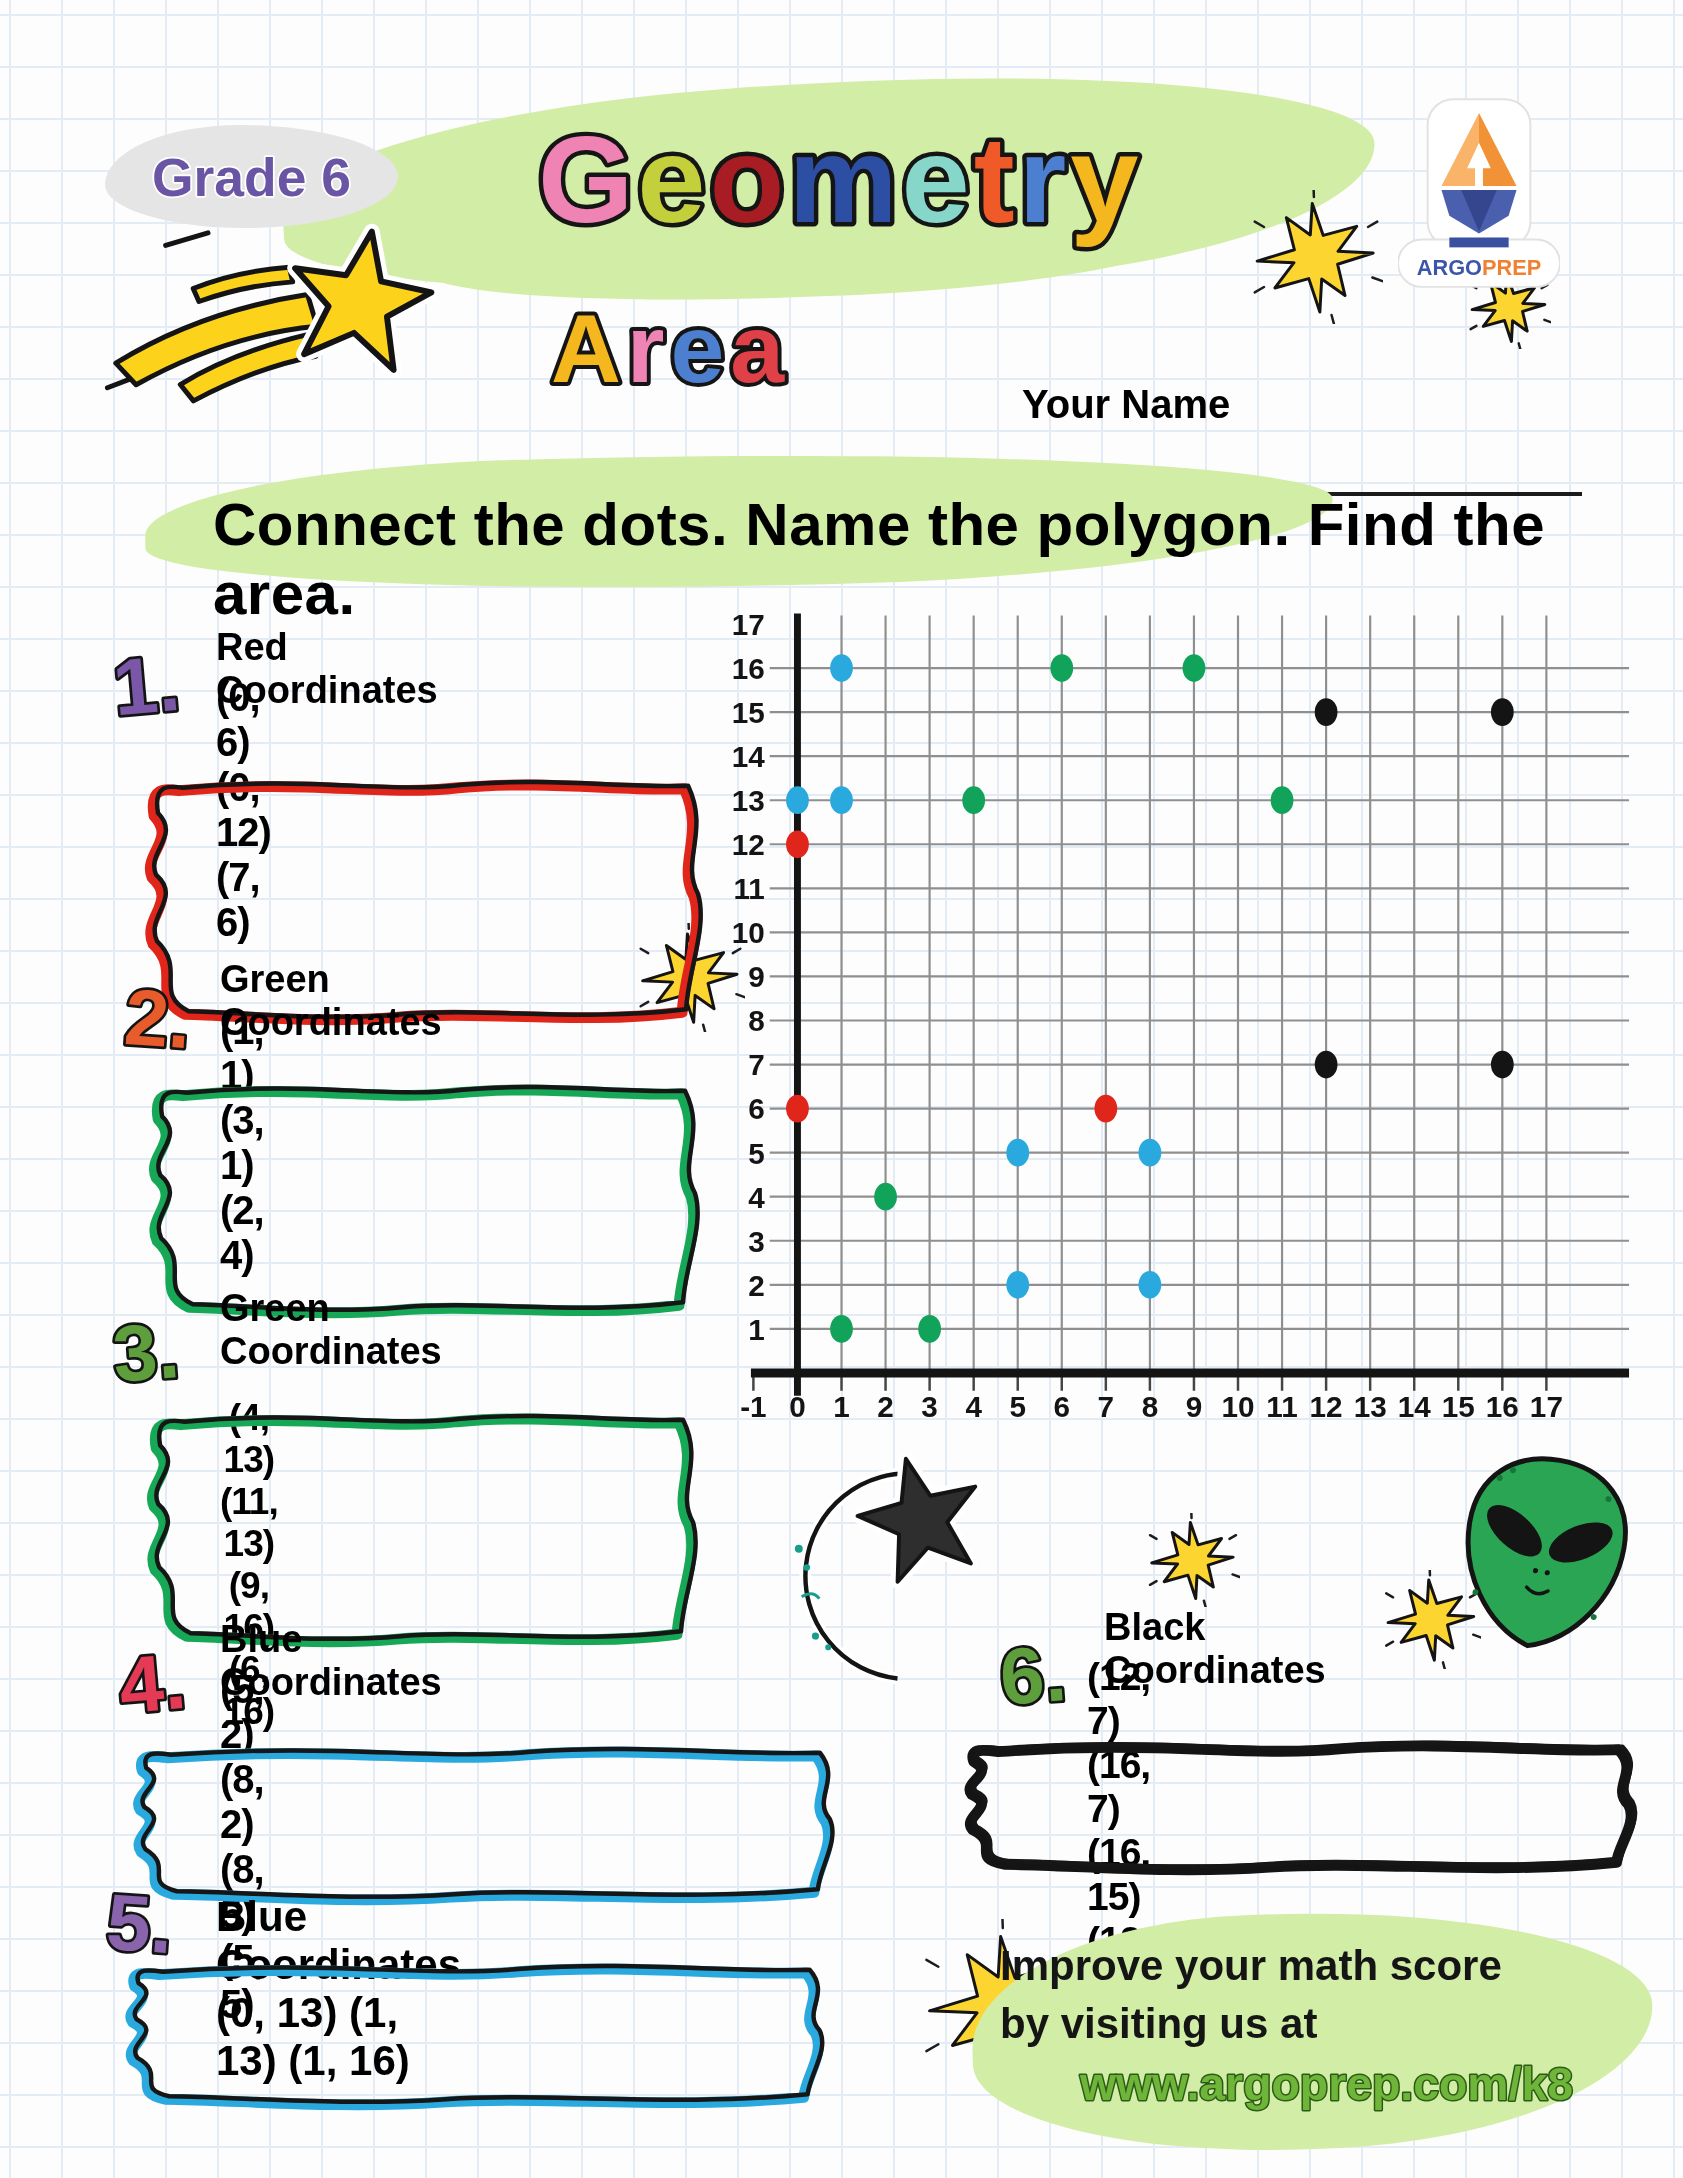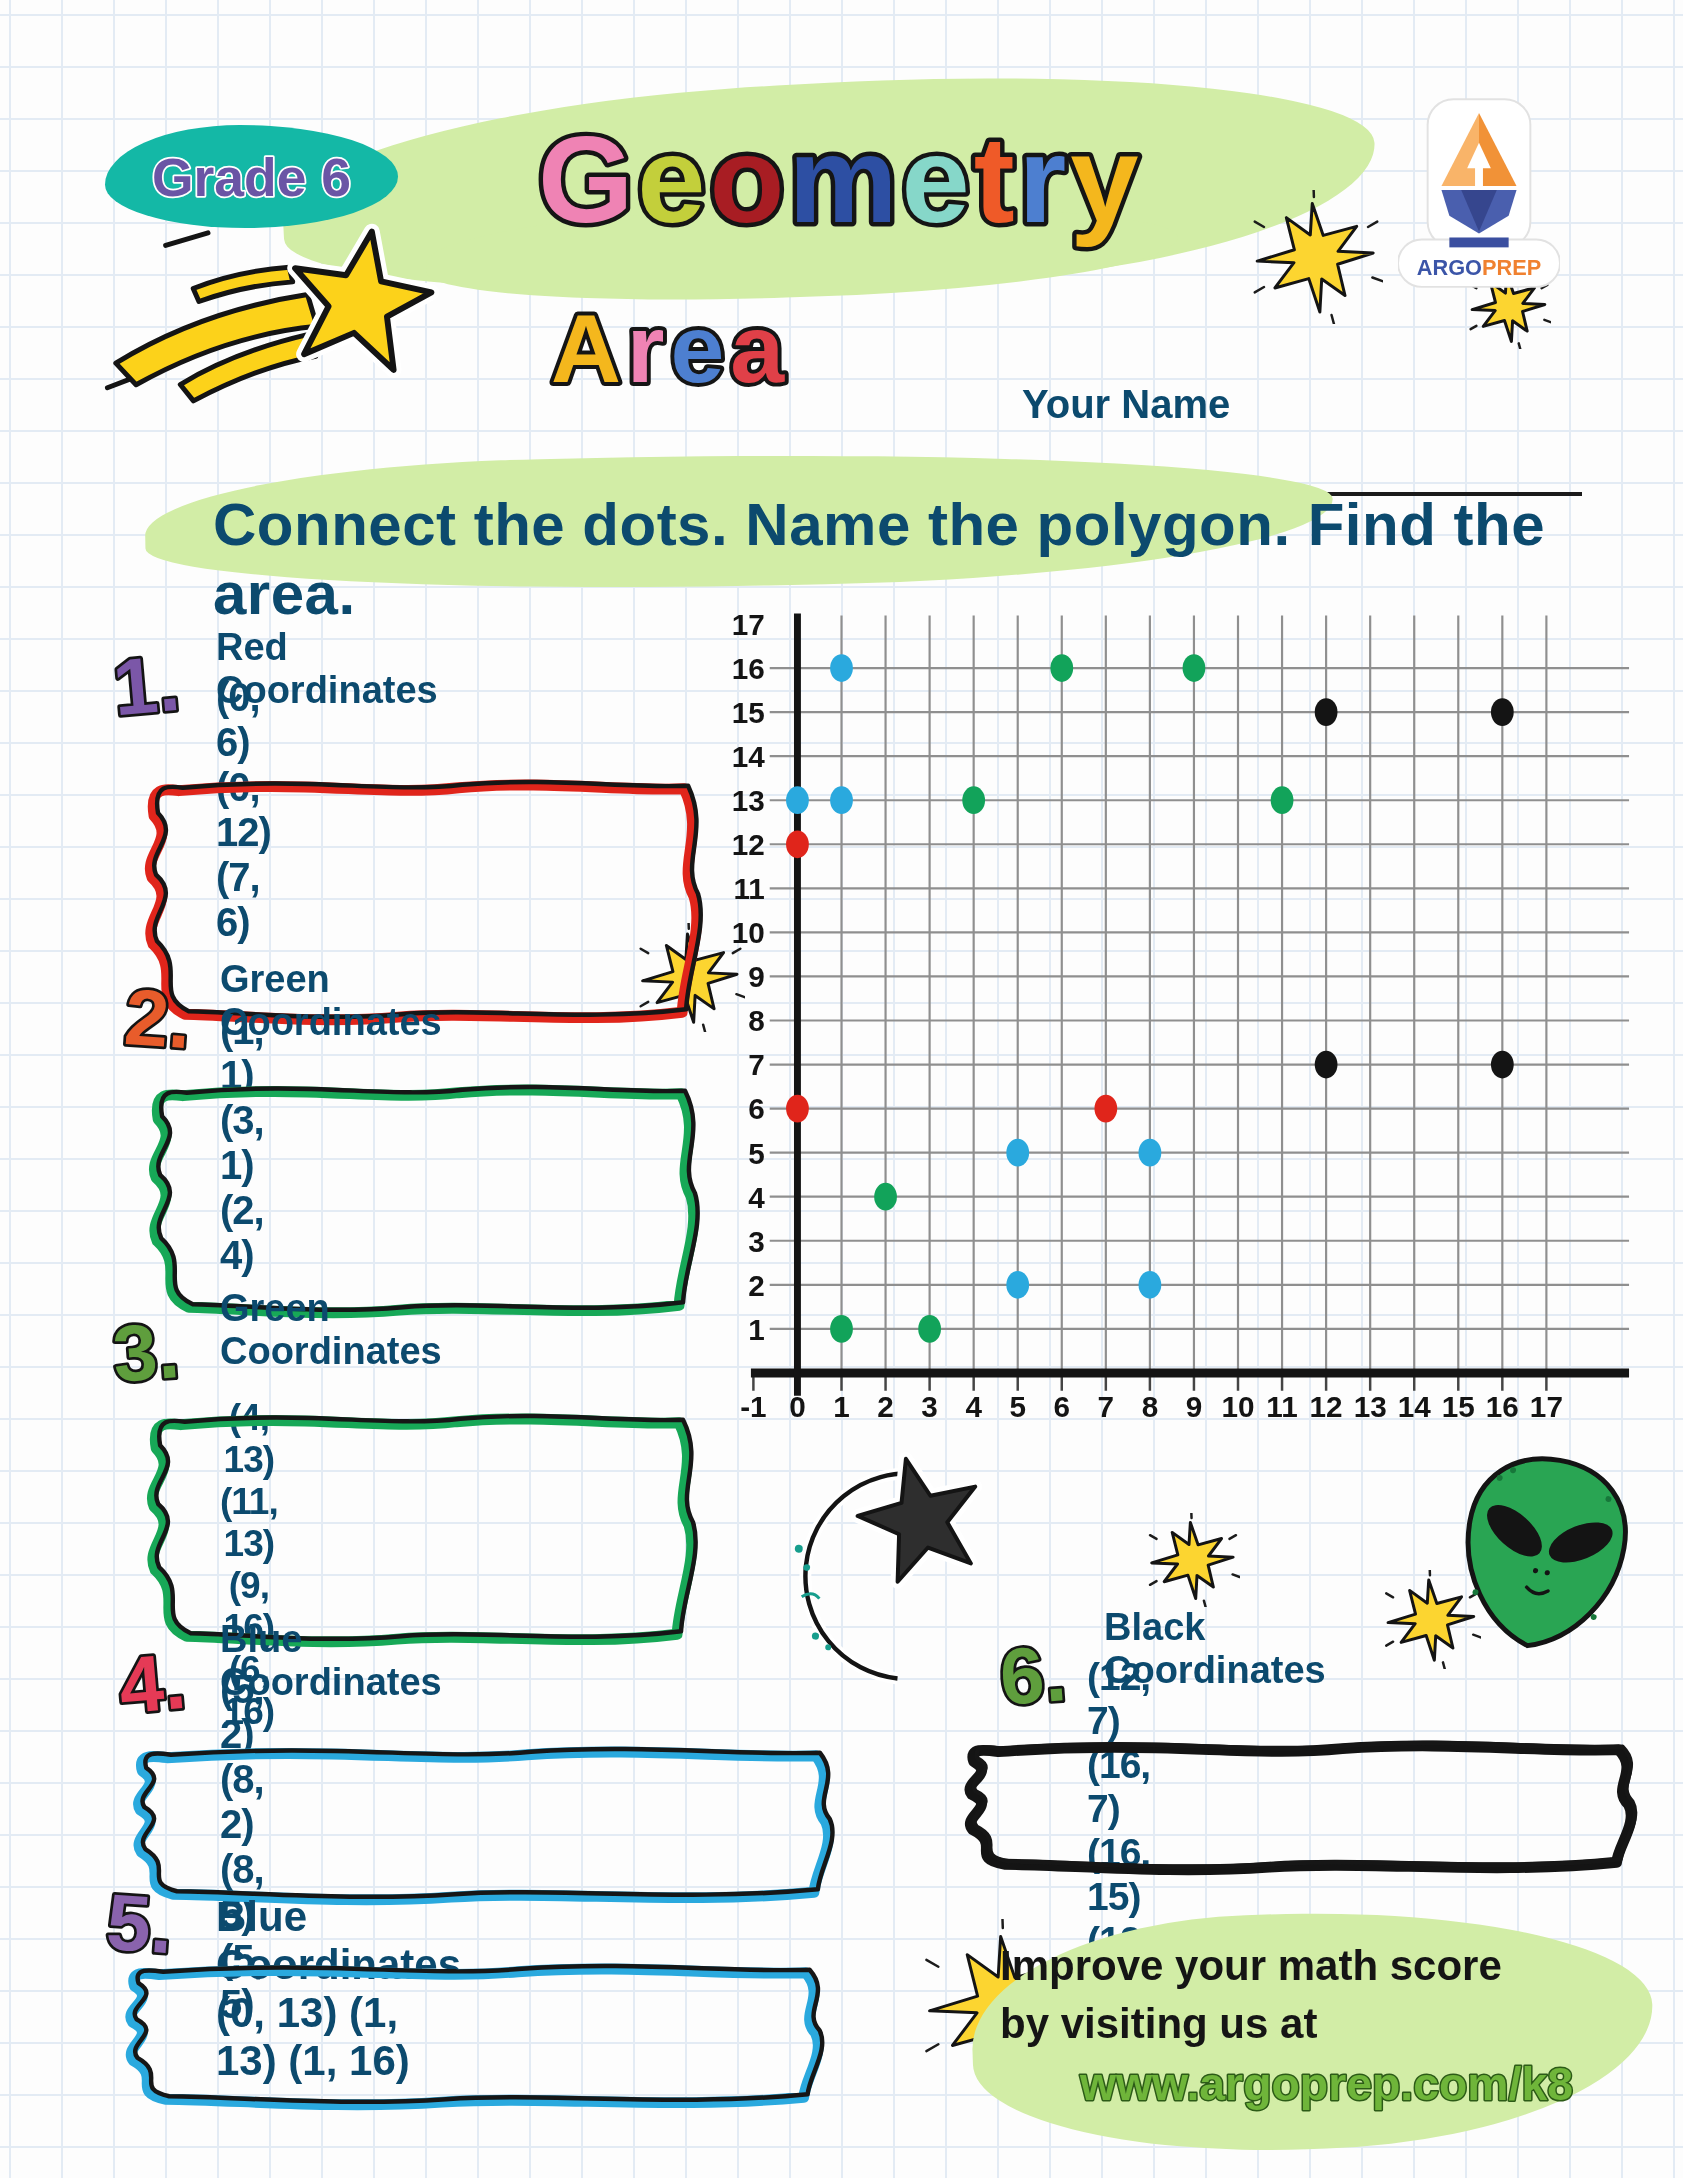--- a/index.html
+++ b/index.html
@@ -8,35 +8,35 @@
     font-family:"Liberation Sans",sans-serif;
     background-color:#fdfdfd;
     background-image:
       linear-gradient(#e3ebf4 2px, transparent 2px),
       linear-gradient(90deg,#e3ebf4 2px, transparent 2px);
     background-size:52px 52px;
     background-position:9px 14px;
   }
   .abs{position:absolute;}
   .green-blob{background:#d2eda6;}
-  .hand{font-weight:bold;color:#0c4a6e;}
+  .hand{font-weight:bold;color:#000000;}
   .prob-title{font-size:38px;letter-spacing:0px;}
   .prob-coords{font-size:40px;letter-spacing:-1px;}
   .bubble-svg text{font-family:"Liberation Sans",sans-serif;font-weight:800;paint-order:stroke fill;stroke-linejoin:round;}
   .answer-box svg{overflow:visible;display:block;}
   #grid-wrap svg text{font-family:"Liberation Sans",sans-serif;font-weight:bold;}
   .footer-line{font-size:42px;font-weight:bold;color:#151515;text-align:left;width:653px;}
 </style>
 </head>
 <body>
 
 <div class="abs green-blob" style="left:282px;top:83px;width:1094px;height:206px;transform:rotate(-3deg);border-radius:48% 52% 40% 60% / 55% 45% 60% 40%;"></div>
 <div class="abs green-blob" style="left:426px;top:208px;width:752px;height:89px;transform:rotate(-2deg);border-radius:40% 60% 50% 50% / 50% 50% 55% 45%;"></div>
 
-<div class="abs" style="left:105px;top:125px;width:293px;height:103px;background:#14b8a6;border-radius:46% 54% 52% 48% / 58% 50% 50% 42%;">
+<div class="abs" style="left:105px;top:125px;width:293px;height:103px;background:#e5e5e5;border-radius:46% 54% 52% 48% / 58% 50% 50% 42%;">
   <svg class="bubble-svg" width="293" height="103" viewBox="0 0 296 104">
     <text x="148" y="72" text-anchor="middle" font-size="54" fill="#6a55a5" stroke="#ffffff" stroke-width="3.5">Grade 6</text>
   </svg>
 </div>
 
 <div class="abs" style="left:530px;top:71px;width:673px;height:218px;">
   <svg class="bubble-svg" id="title-svg" width="673" height="218" viewBox="0 0 680 220">
       <text x="8" y="152" font-size="124" letter-spacing="4" stroke="#151515" stroke-width="9"><tspan fill="#ef83b4">G</tspan><tspan fill="#c3cf3b">e</tspan><tspan fill="#a81d23">o</tspan><tspan fill="#2d4fa3">m</tspan><tspan fill="#86d7c9">e</tspan><tspan fill="#ef5a28">t</tspan><tspan fill="#4d7fd0">r</tspan><tspan fill="#f4b71d">y</tspan></text>
     </svg>
 </div>

